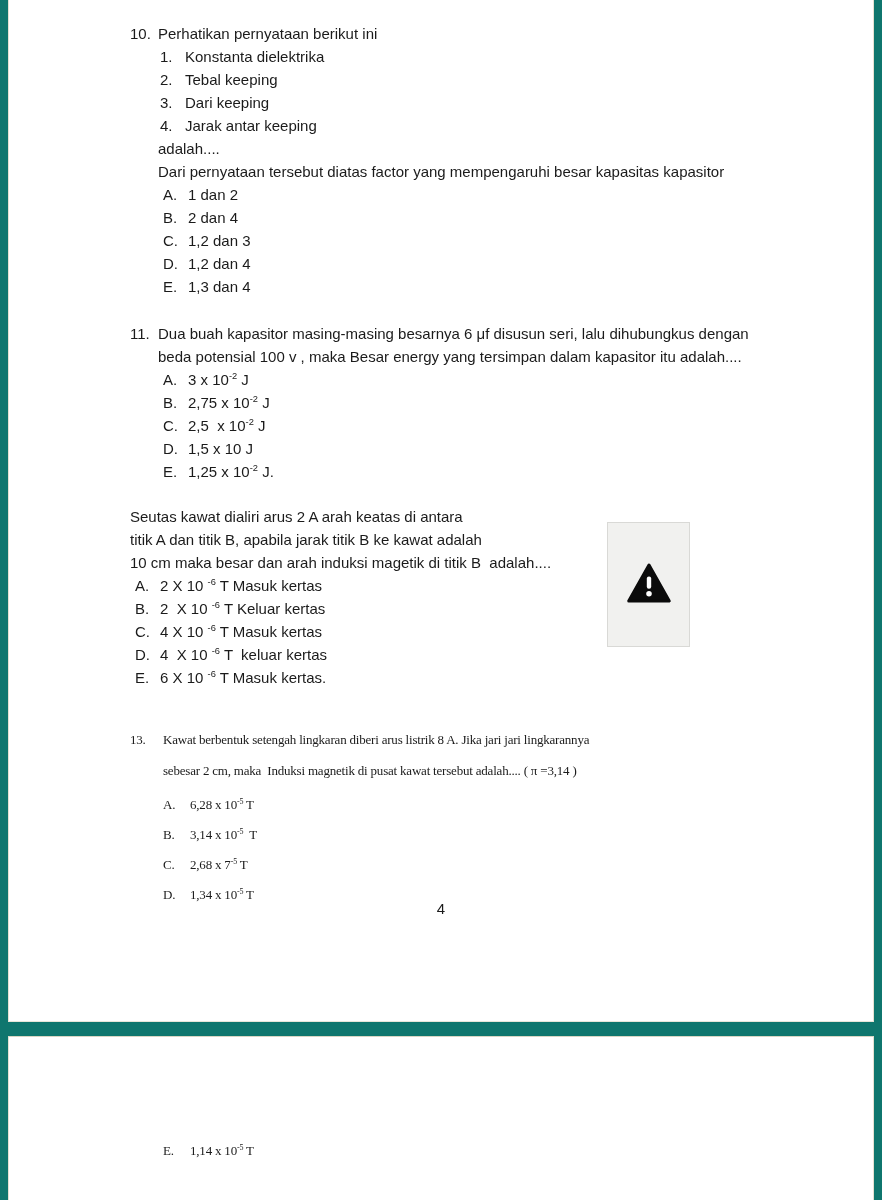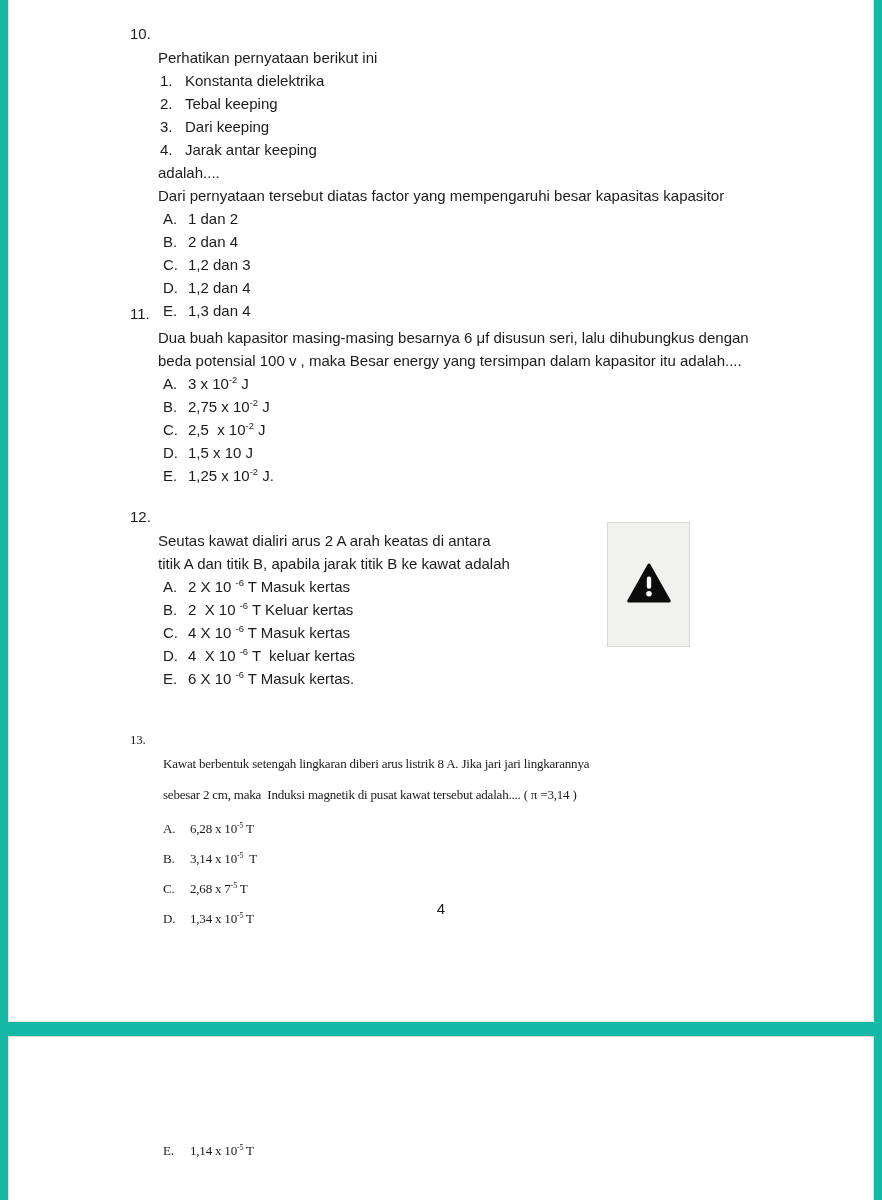--- a/index.html
+++ b/index.html
@@ -1,24 +1,24 @@
 <!DOCTYPE html>
 <html><head>
 <meta charset="utf-8">
 <style>
   * { margin:0; padding:0; box-sizing:border-box; }
   body { background:#f2eee0; font-family:"Liberation Sans", sans-serif; color:#1b1b1b; }
-  .canvas { position:relative; width:882px; height:1200px; overflow:hidden; background:#14b8a6; }
+  .canvas { position:relative; width:882px; height:1200px; overflow:hidden; background:#0f766e; }
   .page { position:absolute; left:8px; width:866px; background:#ffffff; border:1px solid #e4e1d2; }
   .page1 { top:-2px; height:1024px; border-bottom-color:#e9e6d9; }
   .page2 { top:1036px; height:1170px; border-top-color:#d9d5c3; }
   .q-block { position:absolute; left:130px; font-size:15px; line-height:23px; }
   .q-row { display:flex; }
   .q-num { width:28px; flex:0 0 28px; }
-  .q-content { flex:1;margin-top:24px; }
+  .q-content { flex:1; }
   .line { white-space:pre; }
   .list-row { display:flex; padding-left:2px; white-space:pre; }
   .list-num { width:25px; flex:0 0 25px; }
   .opt-row { display:flex; padding-left:5px; white-space:pre; }
   .opt-letter { width:25px; flex:0 0 25px; }
   .opt-text { white-space:pre; }
   sup.exp { font-size:0.62em; vertical-align:super; line-height:0; }
   .serif { font-family:"Liberation Serif", serif; font-size:13px; line-height:31px; letter-spacing:-0.2px; }
   .serif .q-num { width:33px; flex:0 0 33px; }
   .serif .opt-row { padding-left:0; line-height:30px; }
@@ -78,21 +78,21 @@
           <span class="opt-text"><span>1,2 dan 4</span><sup class="exp"></sup><span></span></span>
         </div>
         <div class="opt-row">
           <span class="opt-letter">E.</span>
           <span class="opt-text"><span>1,3 dan 4</span><sup class="exp"></sup><span></span></span>
         </div>
       </div>
     </div>
   </div>
 
-  <div class="q-block" style="top:302px;">
+  <div class="q-block" style="top:322px;">
     <div class="q-row">
       <span class="q-num">11.</span>
       <div class="q-content">
         <div class="line">Dua buah kapasitor masing-masing besarnya 6 μf disusun seri, lalu dihubungkus dengan</div>
         <div class="line">beda potensial 100 v , maka Besar energy yang tersimpan dalam kapasitor itu adalah....</div>
         <div class="opt-row">
           <span class="opt-letter">A.</span>
           <span class="opt-text"><span>3 x 10</span><sup class="exp">-2</sup><span> J</span></span>
         </div>
         <div class="opt-row">
@@ -110,24 +110,24 @@
         <div class="opt-row">
           <span class="opt-letter">E.</span>
           <span class="opt-text"><span>1,25 x 10</span><sup class="exp">-2</sup><span> J.</span></span>
         </div>
       </div>
     </div>
   </div>
 
   <div class="q-block" style="top:505px;">
     <div class="q-row">
-      <span class="q-num">12.</span>
       <div class="q-content">
         <div class="line">Seutas kawat dialiri arus 2 A arah keatas di antara</div>
         <div class="line">titik A dan titik B, apabila jarak titik B ke kawat adalah</div>
+        <div class="line">10 cm maka besar dan arah induksi magetik di titik B  adalah....</div>
         <div class="opt-row">
           <span class="opt-letter">A.</span>
           <span class="opt-text"><span>2 X 10 </span><sup class="exp">-6</sup><span> T Masuk kertas</span></span>
         </div>
         <div class="opt-row">
           <span class="opt-letter">B.</span>
           <span class="opt-text"><span>2  X 10 </span><sup class="exp">-6</sup><span> T Keluar kertas</span></span>
         </div>
         <div class="opt-row">
           <span class="opt-letter">C.</span>

